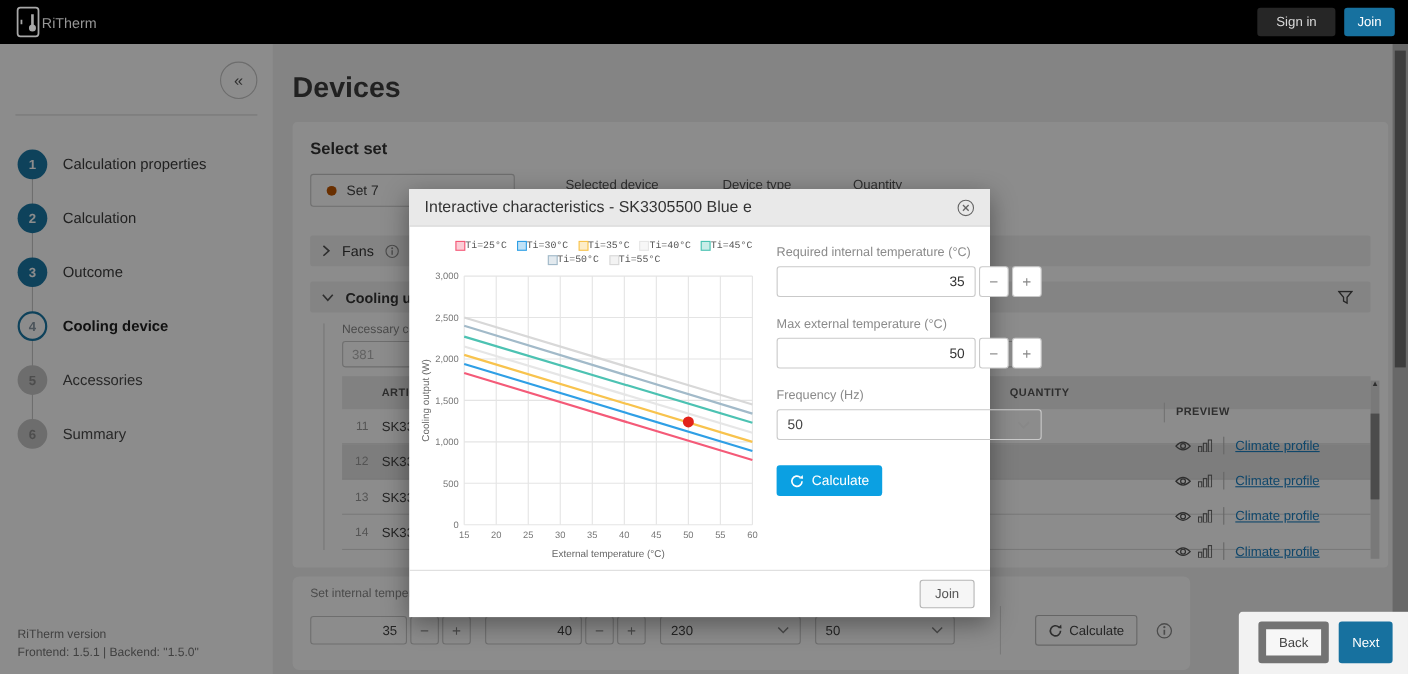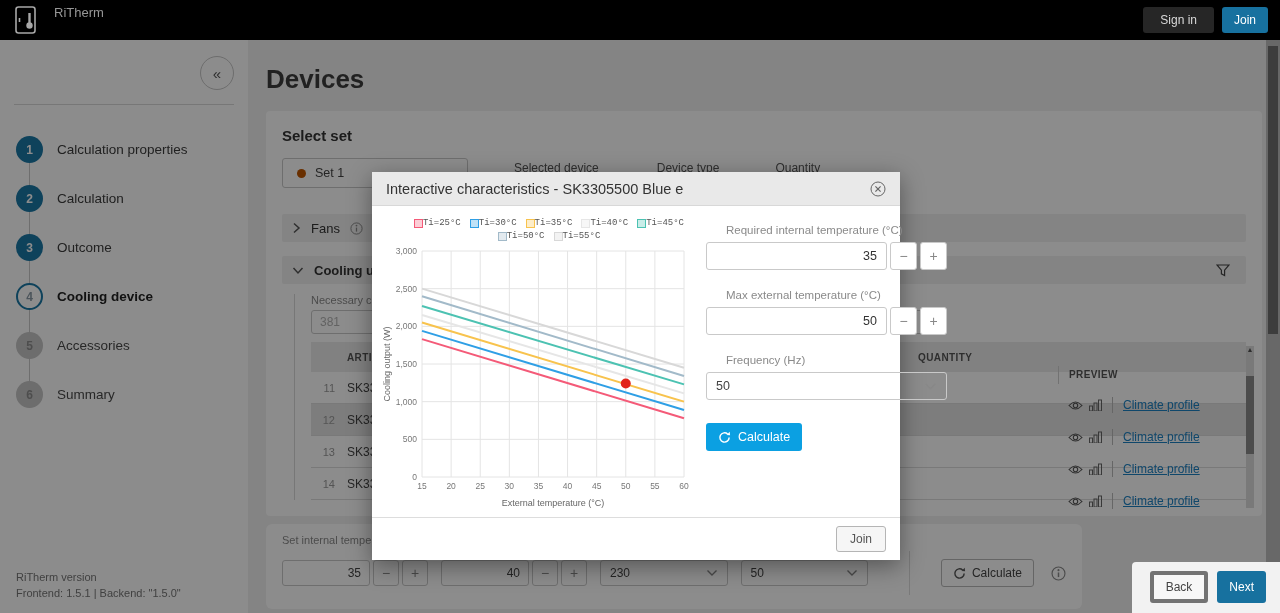--- a/index.html
+++ b/index.html
@@ -1,20 +1,20 @@
 <!DOCTYPE html>
 <html><head>
 <meta charset="utf-8">
 <style>
   * { margin:0; padding:0; box-sizing:border-box; }
   html,body { width:1280px; height:613px; overflow:hidden; font-family:"Liberation Sans",sans-serif; background:#f0f0f0; }
 
   
   .topbar { position:relative; z-index:45; height:40px; background:#000; display:flex; align-items:center; justify-content:space-between; padding:0 12px 0 14px; }
-  .brand { display:flex; gap:16px; }
+  .brand { display:flex; align-items:center; }
   .brand-name { color:#979797; font-size:13px; }
   .topbar-right { display:flex; gap:8px; }
   .btn-signin { background:#262626; color:#d8d8d8; border:none; border-radius:3px; font-size:12px; padding:6px 17px; cursor:pointer; }
   .btn-join { background:#17719f; color:#fff; border:none; border-radius:3px; font-size:12px; padding:6px 12px; cursor:pointer; }
 
   
   .page { display:flex; height:573px; }
   .sidebar { width:248px; background:#fff; position:relative; padding:16px 14px 0; flex-shrink:0; }
   .collapse-btn { width:34px; height:34px; border:1px solid #c6c6c6; border-radius:50%; background:#fff; color:#555; font-size:15px; display:flex; align-items:center; justify-content:center; margin-left:auto; cursor:pointer; }
   .sidebar hr { border:none; border-top:1px solid #d9d9d9; margin:14px 0 20px; }
@@ -75,38 +75,38 @@
   .mini-btn { width:26px; height:26px; border:1px solid #c9c9c9; border-radius:3px; background:#fff; color:#888; font-size:14px; line-height:1; cursor:pointer; }
   .sel { width:140px; height:26px; border:1px solid #c9c9c9; border-radius:3px; display:flex; align-items:center; justify-content:space-between; padding:0 9px; font-size:12px; color:#444; background:#fff; cursor:pointer; }
   .v-div { width:1px; height:44px; background:#ddd; margin:0 18px 0 28px; }
   .btn-calc-outline { height:28px; border:1px solid #b9b9b9; border-radius:3px; background:#fff; color:#444; font-size:12px; padding:0 11px; display:inline-flex; align-items:center; gap:6px; cursor:pointer; }
 
   
   .page-scrollbar { position:fixed; right:0; top:40px; bottom:0; width:14px; background:#bdbdbd; z-index:2; }
   .page-scrollbar .thumb { margin:6px 2px 0; width:10px; height:288px; background:#6f6f6f; }
   .overlay { position:fixed; inset:0; background:rgba(0,0,0,0.45); z-index:40; }
   .footer-actions { position:fixed; right:0; bottom:0; z-index:45; background:#f2f2f2; padding:9px 14px 10px 18px; display:flex; gap:9px; border-top-left-radius:4px; }
-  .btn-back { background:#f7f7f7; border:4px solid #737373; border-radius:3px; color:#444; font-size:12px; padding:5px 12px; cursor:pointer; }
+  .btn-back { background:#f7f7f7; border:7px solid #737373; border-radius:3px; color:#444; font-size:12px; padding:5px 12px; cursor:pointer; }
   .btn-next { background:#17719f; border:none; border-radius:3px; color:#fff; font-size:12px; padding:5px 12px; cursor:pointer; }
 
   
   .modal { position:absolute; left:372px; top:172px; width:528px; background:#fff; z-index:50; box-shadow:0 6px 22px rgba(0,0,0,.4); }
   .modal-header { background:#e9e9e9; border-bottom:1px solid #d8d8d8; height:34px; display:flex; align-items:center; justify-content:space-between; padding:0 14px; }
   .modal-title { font-size:14.5px; color:#333; }
   .modal-close { color:#555; display:flex; cursor:pointer; }
   .modal-body { display:flex; padding:10px 14px 4px 8px; gap:14px; }
   .chart-col { width:312px; }
   .legend { display:flex; flex-wrap:wrap; justify-content:center; column-gap:9px; row-gap:3px; font-size:9px; color:#555; margin:2px 0 2px 26px; }
   .legend-item { display:flex; align-items:center; gap:0;font-family:Liberation Mono, monospace; }
   .swatch { width:9px; height:9px; border:1px solid; }
   #chart-svg text { font-size:8.5px; fill:#777; }
   #chart-svg text.axis { font-size:9px; fill:#666; }
   .form-col { flex:1; padding-top:8px; }
   .field { margin-bottom:19px; }
-  .f-label { display:block; font-size:11.5px; color:#8a8a8a; margin-bottom:6px;margin-left:20px; }
+  .f-label { display:block; font-size:11.5px; color:#8a8a8a; margin-bottom:6px; }
   .stepper-row { display:flex; gap:3px; }
   .stepper-row input { flex:1; min-width:0; height:28px; border:1px solid #c9c9c9; border-radius:3px; text-align:right; padding:0 9px; font-size:12.5px; color:#333; }
   .step-btn { width:27px; height:28px; border:1px solid #c9c9c9; border-radius:3px; background:#fff; color:#888; font-size:14px; line-height:1; cursor:pointer; }
   .select-box { height:28px; border:1px solid #c9c9c9; border-radius:3px; display:flex; align-items:center; justify-content:space-between; padding:0 9px; font-size:12.5px; color:#444; cursor:pointer; }
   .btn-calc { margin-top:4px; background:#0ba0e2; color:#fff; border:none; border-radius:3px; height:28px; padding:0 12px; font-size:12.5px; display:inline-flex; align-items:center; gap:7px; cursor:pointer; }
   .modal-footer { border-top:1px solid #ddd; padding:8px 14px; display:flex; justify-content:flex-end; }
   .btn-close { background:#f6f6f6; border:1px solid #b5b5b5; border-radius:3px; padding:5px 13px; font-size:12px; color:#555; cursor:pointer; }
 </style>
 </head>
 <body>
@@ -166,21 +166,21 @@
   </aside>
 
   <main class="main">
     <h1 class="page-title">Devices</h1>
 
     <div class="card">
       <div class="select-set">Select set</div>
       <div class="set-row">
         <div class="set-tab">
           <span class="set-dot"></span>
-          <span>Set 1</span>
+          <span>Set 7</span>
         </div>
         <div class="col-head ch1">Selected device</div>
         <div class="col-head ch2">Device type</div>
         <div class="col-head ch3">Quantity</div>
       </div>
 
       <div class="accordion acc-fans">
         <span class="chev">
           <svg width="9" height="12" viewBox="0 0 9 12">
               <polyline points="2,1.5 7,6 2,10.5" fill="none" stroke="#555" stroke-width="1.5"></polyline>

